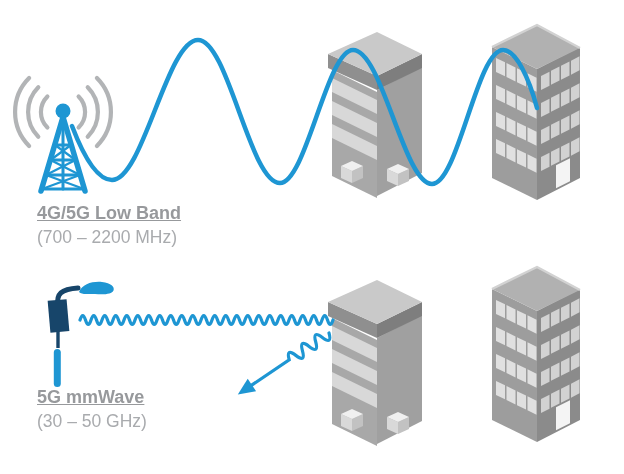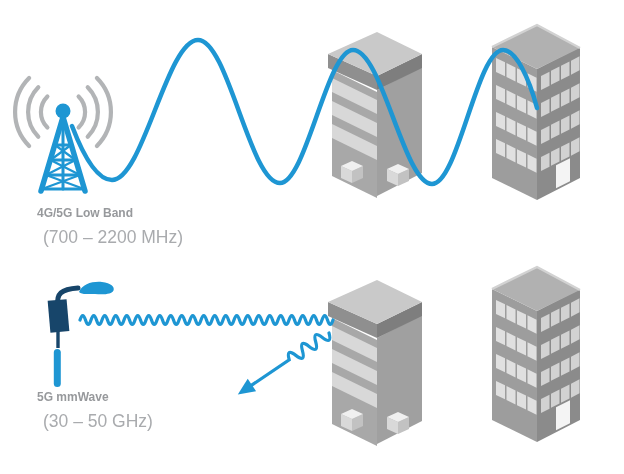--- a/index.html
+++ b/index.html
@@ -27,22 +27,22 @@
   .wb-right{fill:var(--building-dark,#8B8B8B);}
   .win-l{fill:#E0E0E0;}
   .win-r{fill:#D2D2D2;}
   .door{fill:#F4F4F4;}
   .cube-t{fill:#F0F0F0;}
   .cube-l{fill:#D9D9D9;}
   .cube-r{fill:#C2C2C2;}
   .roof-edge{stroke:#D2D2D2;stroke-width:2.4;fill:none;stroke-linejoin:round;}
 
   .label{position:absolute;line-height:24px;white-space:nowrap;}
-  .label .title{font-weight:bold;font-size:12px;color:var(--label-bold-gray,#97999C);}
-  .label .freq{font-size:17.5px;color:var(--label-light-gray,#A9ABAE);margin-left:6px;}
+  .label .title{font-weight:bold;font-size:18px;color:var(--label-bold-gray,#97999C);text-decoration:underline;}
+  .label .freq{font-size:17.5px;color:var(--label-light-gray,#A9ABAE);}
 </style>
 </head>
 <body>
 
 <div class="canvas">
 
   <svg width="624" height="474" viewBox="0 0 624 474">
     <defs>
 
       <g id="bldg-striped">

